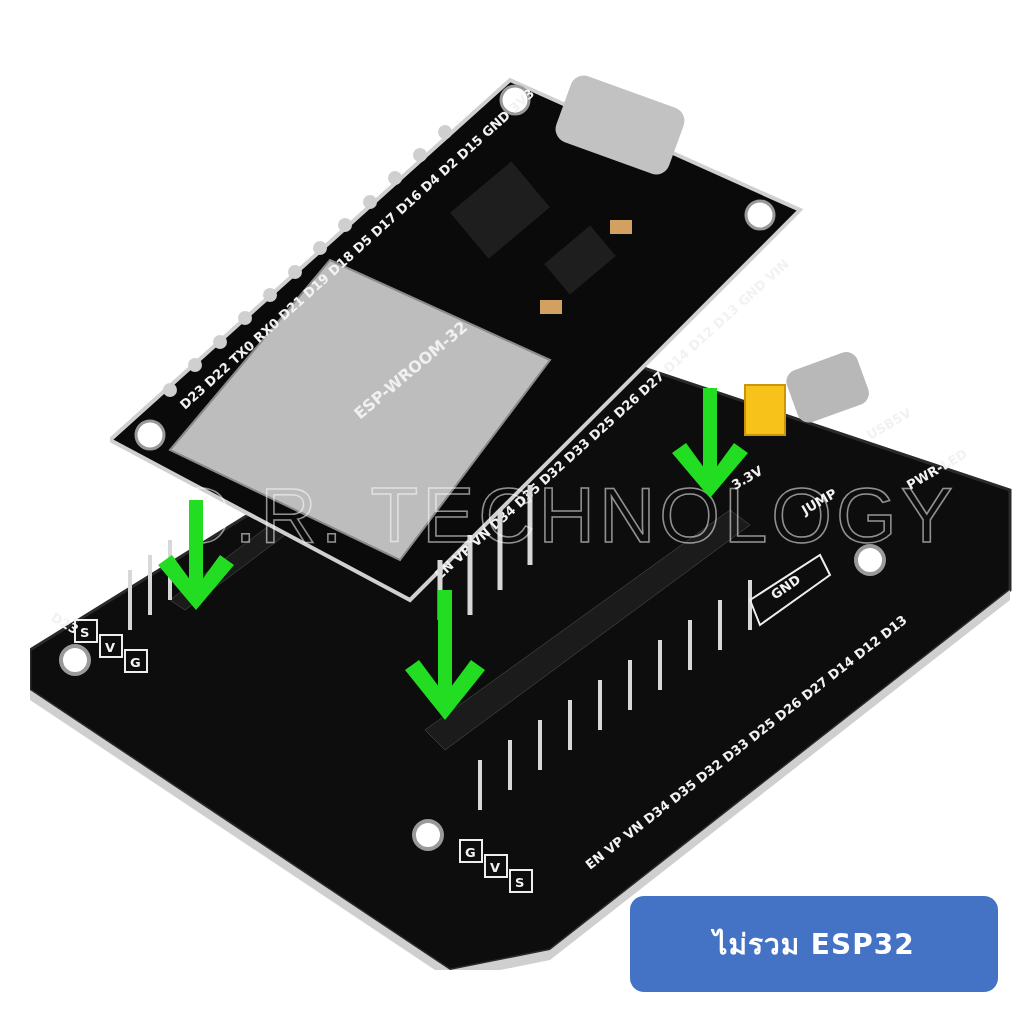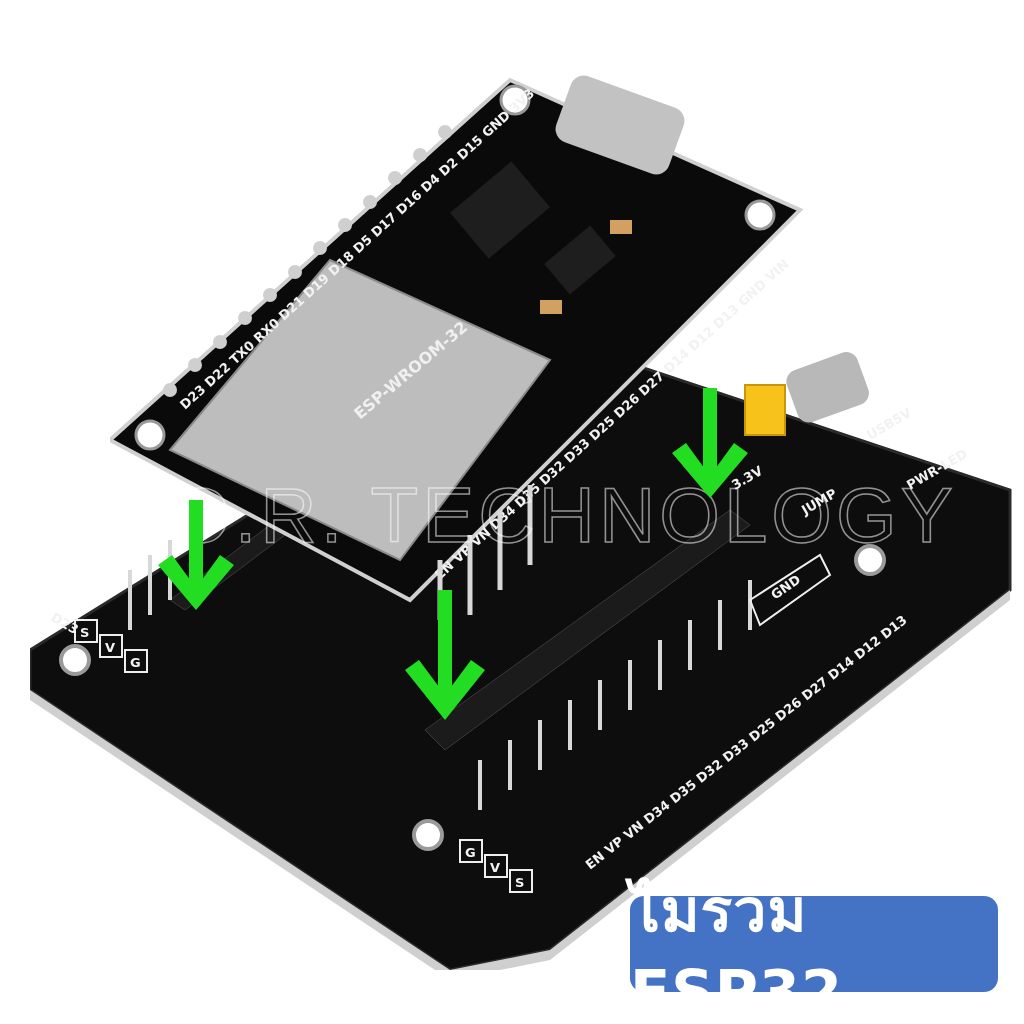--- a/index.html
+++ b/index.html
@@ -6,21 +6,21 @@
     body { width:1024px; height:1024px; background:#ffffff; position:relative; overflow:hidden; font-family:"DejaVu Sans", sans-serif; }
     .scene { position:absolute; inset:0; }
     
     .base-board { position:absolute; left:30px; top:330px; width:1000px; height:640px; }
     .base-board svg { width:100%; height:100%; }
     .top-board { position:absolute; left:110px; top:60px; width:700px; height:560px; }
     .top-board svg { width:100%; height:100%; }
     .pin-label { font-family:"DejaVu Sans", sans-serif; font-weight:bold; fill:#f2f2f2; font-size:13px; }
     .watermark { position:absolute; left:170px; top:470px; font-family:"Liberation Sans", sans-serif; font-size:78px; letter-spacing:4px; color:transparent; -webkit-text-stroke:1.5px rgba(255,255,255,0.55); white-space:nowrap; pointer-events:none; }
     .arrow { position:absolute; }
-    .badge { position:absolute; left:630px; top:896px; width:368px; height:96px; background:#4472c4; border-radius:14px; display:flex; align-items:center; justify-content:center; color:#ffffff; font-family:"DejaVu Sans", sans-serif; font-weight:bold; font-size:59px; letter-spacing:1px; }
+    .badge { position:absolute; left:630px; top:896px; width:368px; height:96px; background:#4472c4; border-radius:14px; display:flex; align-items:center; justify-content:center; color:#ffffff; font-family:"DejaVu Sans", sans-serif; font-weight:bold; font-size:28px; letter-spacing:1px; }
   </style>
 </head>
 <body>
 
 <div class="scene">
 
   <div class="base-board">
     <svg viewBox="0 0 1000 640" xmlns="http://www.w3.org/2000/svg">
       <polygon points="0,320 420,60 560,20 980,160 980,260 520,620 420,640 0,360" fill="#0d0d0d" stroke="#2a2a2a" stroke-width="3"></polygon>
       <polygon points="0,360 420,640 520,620 980,260 980,270 520,630 420,650 0,370" fill="#cfcfcf"></polygon>

